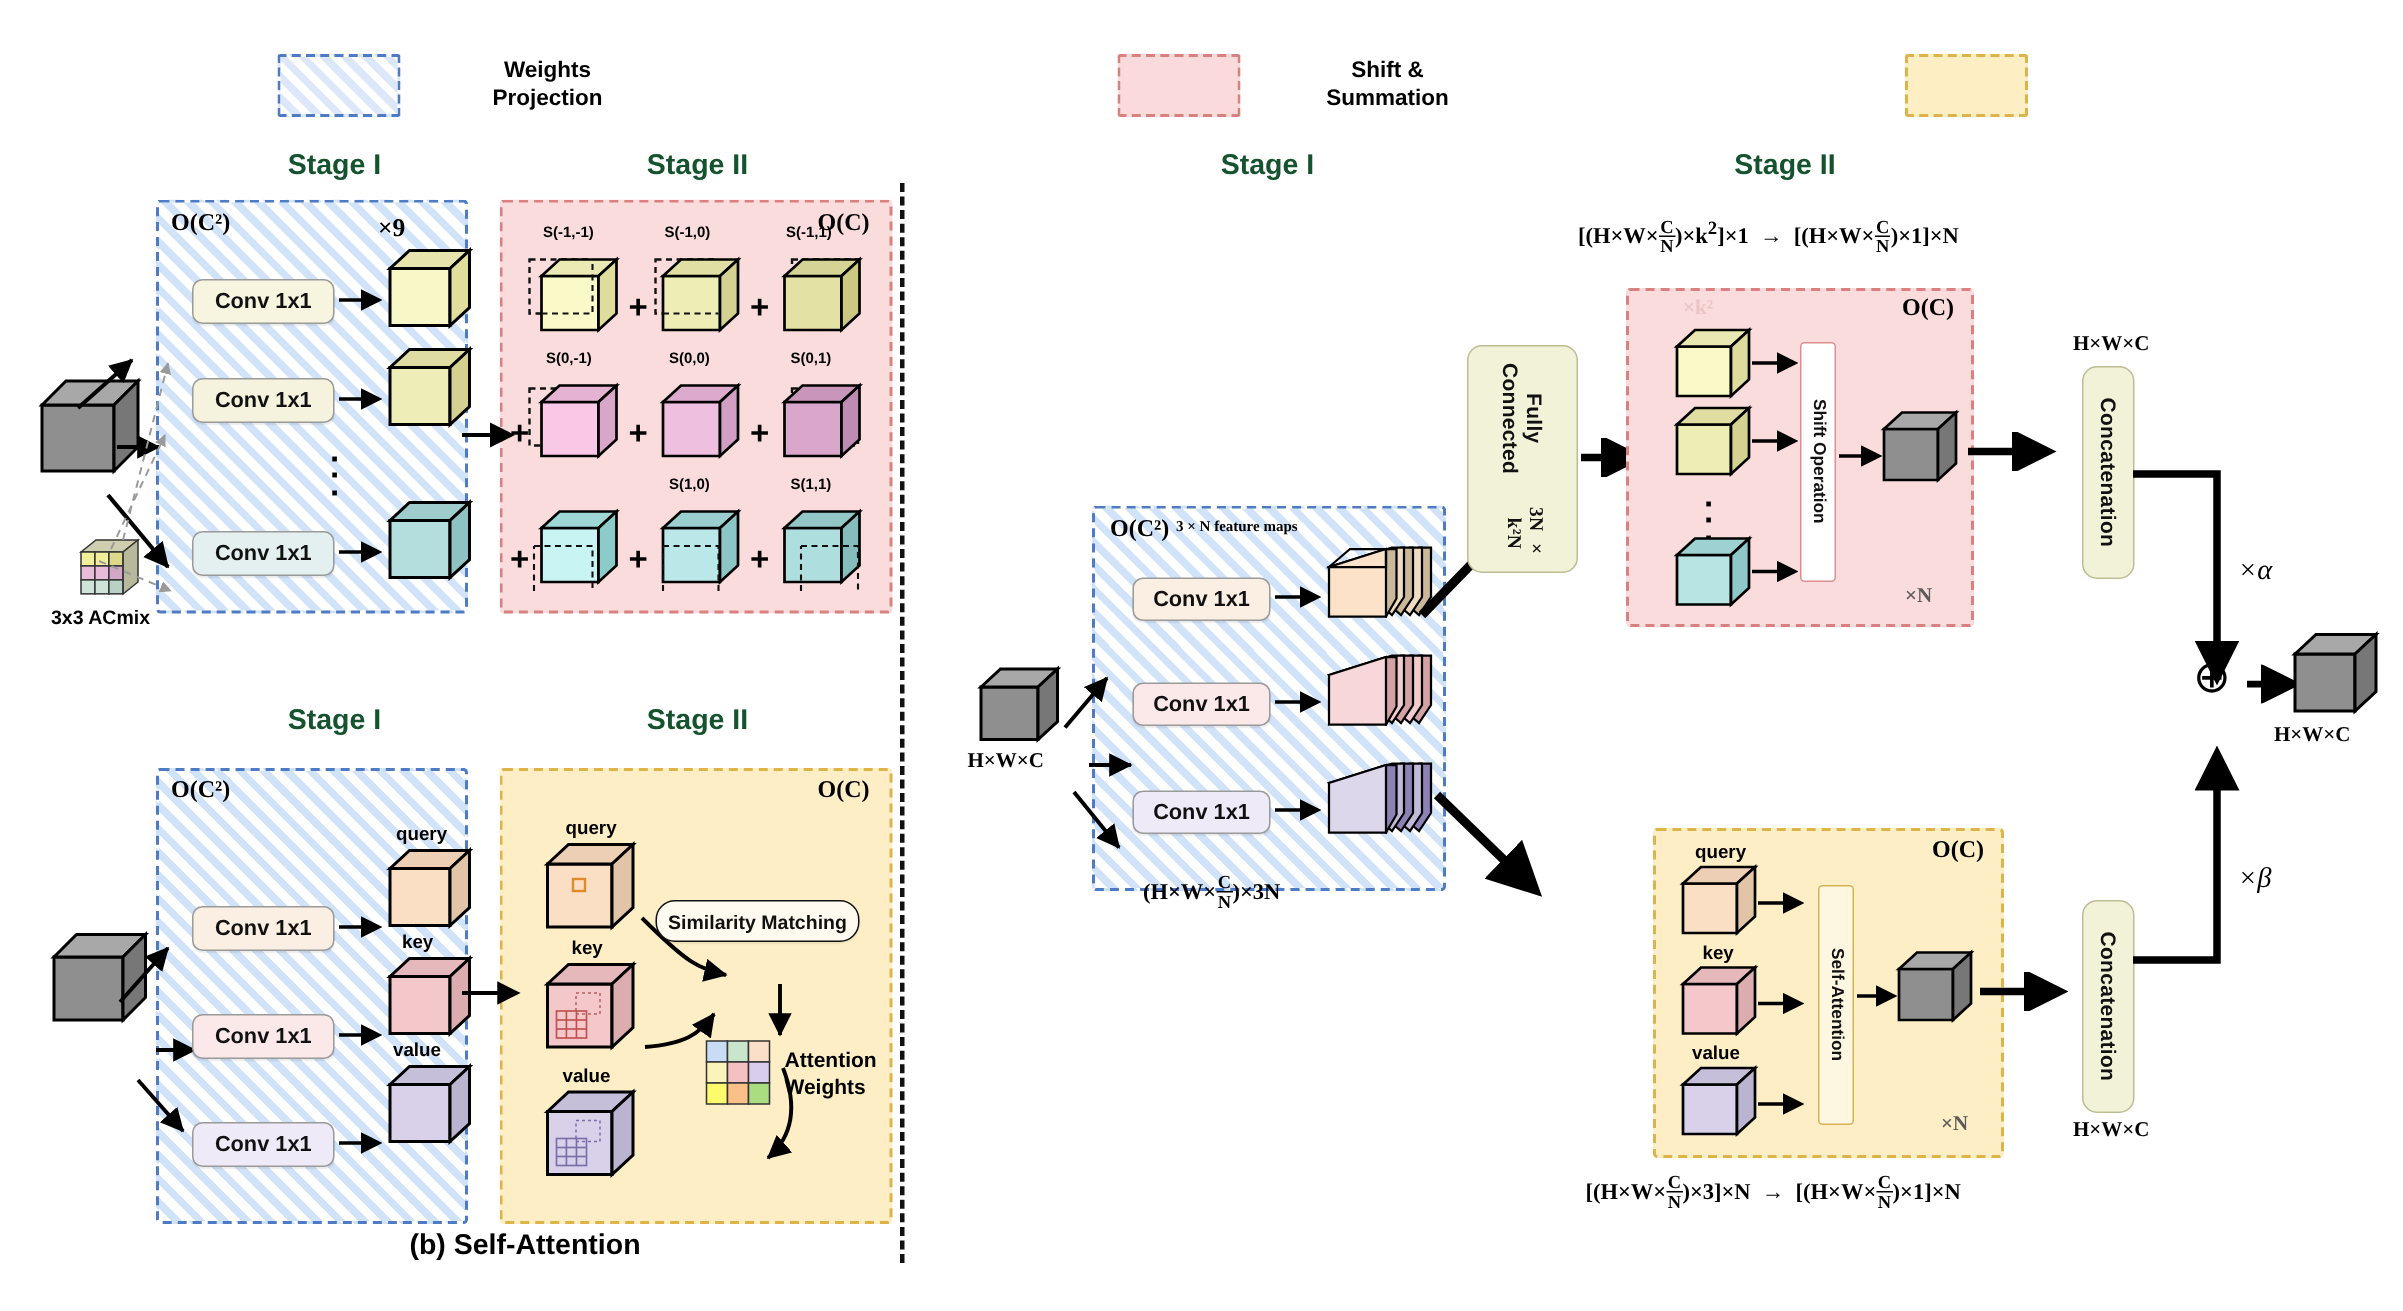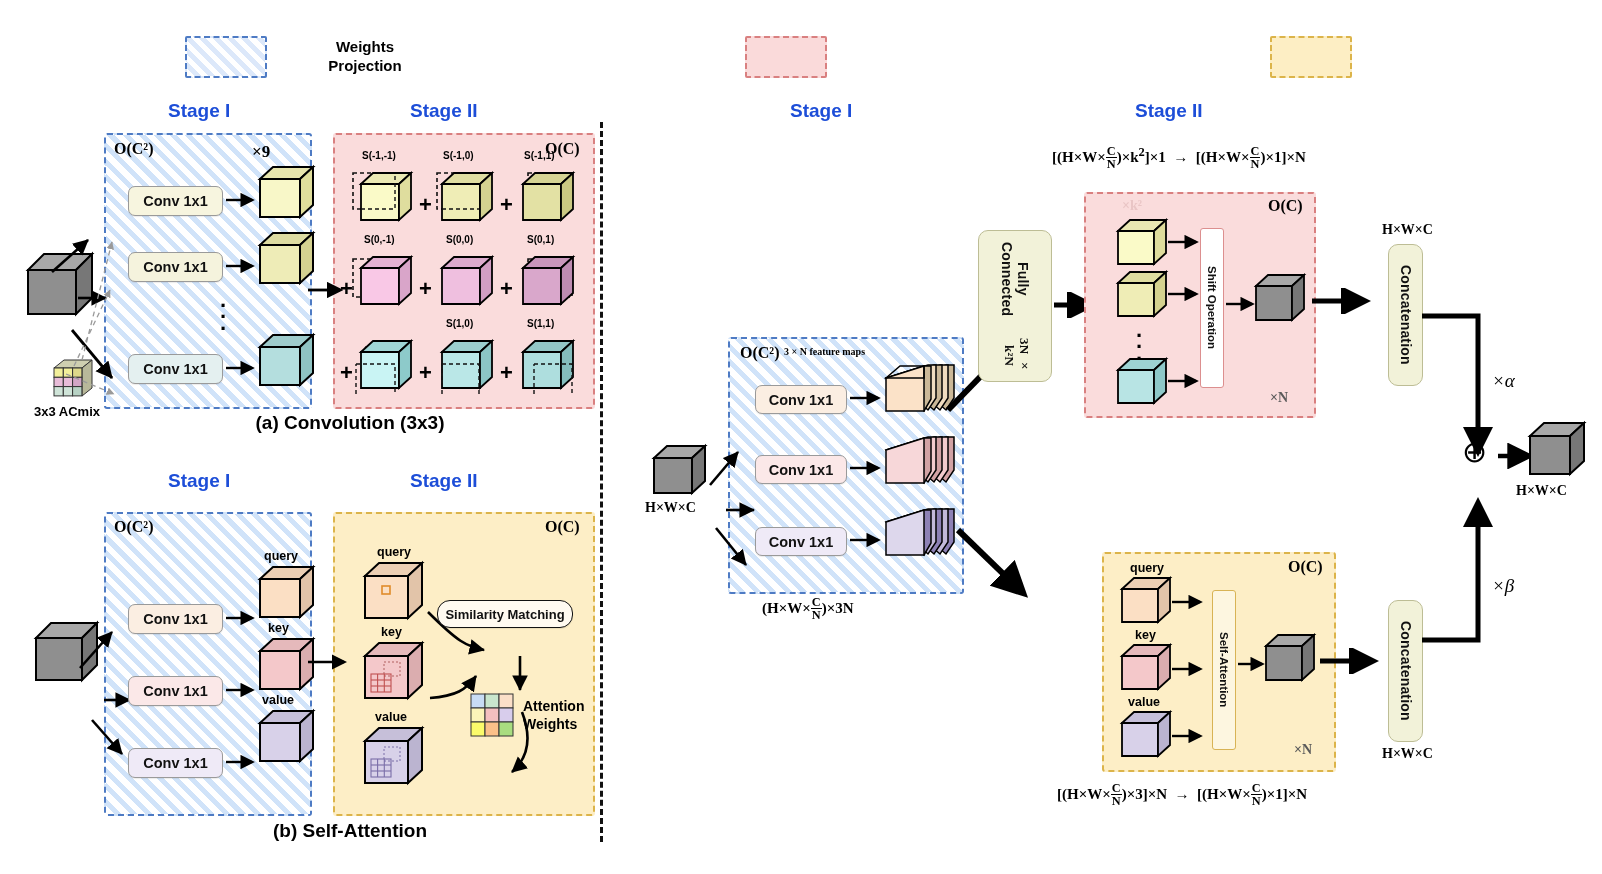--- a/index.html
+++ b/index.html
@@ -15,21 +15,21 @@
   .legend-swatch.yellow{border-color:#dcb44a;background:#fdeec4;}
   .legend-text{font-size:15px;font-weight:bold;line-height:1.25;text-align:center;color:#000;}
 
   
   .box{position:absolute;border-radius:3px;}
   .box.blue{border:2.5px dashed #4e7bc4;background:
     repeating-linear-gradient(45deg,rgba(255,255,255,0) 0 6px,rgba(200,222,248,.85) 6px 11px);}
   .box.red{border:2.5px dashed #d98080;background:#fadcdc;}
   .box.yellow{border:2.5px dashed #dcb44a;background:#fdeec6;}
 
-  .stage-title{font-size:19px;font-weight:bold;color:#1d4ed8;}
+  .stage-title{font-size:19px;font-weight:bold;color:#14532d;text-align:center;}
   .panel-title{font-size:19px;font-weight:bold;color:#000;text-align:center;}
   .ocost{font-family:"Liberation Serif",serif;font-size:16px;font-weight:bold;}
 
   
   .pill{position:absolute;border-radius:7px;border:1.4px solid #9a9a9a;
         display:flex;align-items:center;justify-content:center;
         font-size:14.5px;font-weight:bold;color:#111;box-shadow:0 1px 1px rgba(0,0,0,.08);}
 
   
   .vbox{position:absolute;border-radius:10px;border:1.6px solid #bdbd95;background:#f2f2d9;
@@ -62,20 +62,24 @@
 <div class="abs" style="left:185px;top:36px;display:flex;align-items:center;gap:0;">
   <div class="legend-swatch blue"></div>
 </div>
 <div class="abs legend-text" style="left:290px;top:38px;width:150px;">
   <div>Weights</div>
   <div>Projection</div>
 </div>
 
 <div class="abs" style="left:745px;top:36px;">
   <div class="legend-swatch red"></div>
+</div>
+<div class="abs legend-text" style="left:850px;top:38px;width:150px;">
+  <div>Shift &amp;</div>
+  <div>Summation</div>
 </div>
 
 <div class="abs" style="left:1270px;top:36px;">
   <div class="legend-swatch yellow"></div>
 </div>
 
 <div class="divider" style="left:600px;top:122px;height:720px;"></div>
 
 <div class="abs stage-title" style="left:168px;top:100px;width:110px;">Stage I</div>
 <div class="abs stage-title" style="left:410px;top:100px;width:110px;">Stage II</div>
@@ -270,21 +274,20 @@
 <div class="abs plus" style="left:500px;top:360px;">+</div>
 <div class="cube" style="left:514px;top:332px;">
   <svg width="66" height="62" viewBox="0 0 66 62">
     <polygon points="9,20 47,20 47,56 9,56" fill="#aedede" stroke="#000" stroke-width="1.8"></polygon>
     <polygon points="9,20 21,9 59,9 47,20" fill="#93c6c6" stroke="#000" stroke-width="1.8"></polygon>
     <polygon points="47,20 59,9 59,45 47,56" fill="#85bdbd" stroke="#000" stroke-width="1.8"></polygon>
     <path d="M20,32 L58,32 L58,62 M20,62 L20,32" fill="none" stroke="#111" stroke-width="1.4" stroke-dasharray="4,3"></path>
   </svg>
 </div>
 
-<div class="abs panel-title" style="left:190px;top:412px;width:320px;">(a) Convolution (3x3)</div>
 
 <div class="abs stage-title" style="left:168px;top:470px;width:110px;">Stage I</div>
 <div class="abs stage-title" style="left:410px;top:470px;width:110px;">Stage II</div>
 
 <div class="box blue" style="left:104px;top:512px;width:204px;height:300px;"></div>
 <div class="abs ocost" style="left:114px;top:518px;">O(C²)</div>
 
 <div class="box yellow" style="left:333px;top:512px;width:258px;height:300px;"></div>
 <div class="abs ocost" style="left:545px;top:518px;">O(C)</div>
 
@@ -497,21 +500,21 @@
       <polygon points="24,15 62,3 70,3 70,36 62,48" fill="#8d81b5"></polygon>
       <polygon points="18,15 56,3 64,3 64,36 56,48" fill="#c3bada"></polygon>
       <polygon points="12,15 50,3 58,3 58,36 50,48" fill="#8d81b5"></polygon>
       <polygon points="6,15 44,3 52,3 52,36 44,48" fill="#c3bada"></polygon>
       <polygon points="2,16 40,4 47,4 47,37 40,49" fill="#8d81b5"></polygon>
       <polygon points="2,16 40,4 40,49 2,49" fill="#ddd7ec"></polygon>
     </g>
   </svg>
 </div>
 
-<div class="abs formula" style="left:762px;top:597px;">
+<div class="abs formula" style="left:762px;top:583px;">
   <span>(H×W×</span><span class="frac"><span class="n">C</span><span class="d">N</span></span><span>)×3N</span>
 </div>
 
 <svg class="abs" style="left:930px;top:300px;width:130px;height:340px;pointer-events:none;">
   <defs>
     <marker id="ahbig" markerWidth="6" markerHeight="6" refX="4.6" refY="3" orient="auto">
           <path d="M0,0 L6,3 L0,6 z" fill="#000"></path>
         </marker>
   </defs>
   <line x1="18" y1="110" x2="86" y2="40" stroke="#000" stroke-width="6" marker-end="url(#ahbig)"></line>

